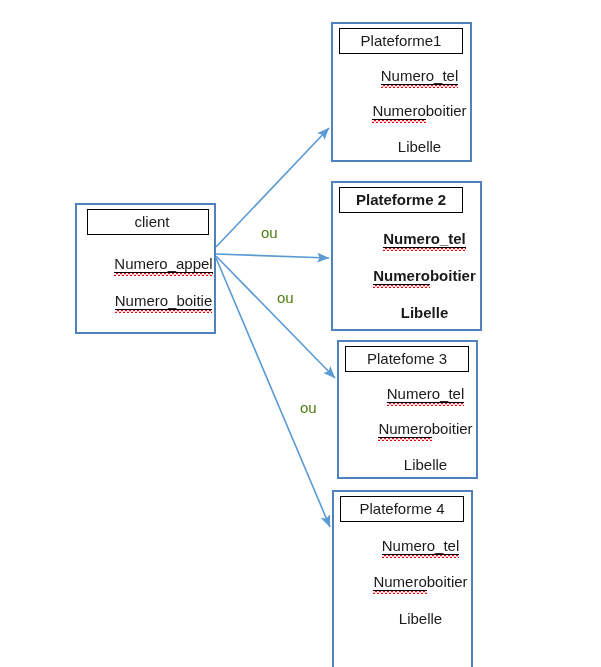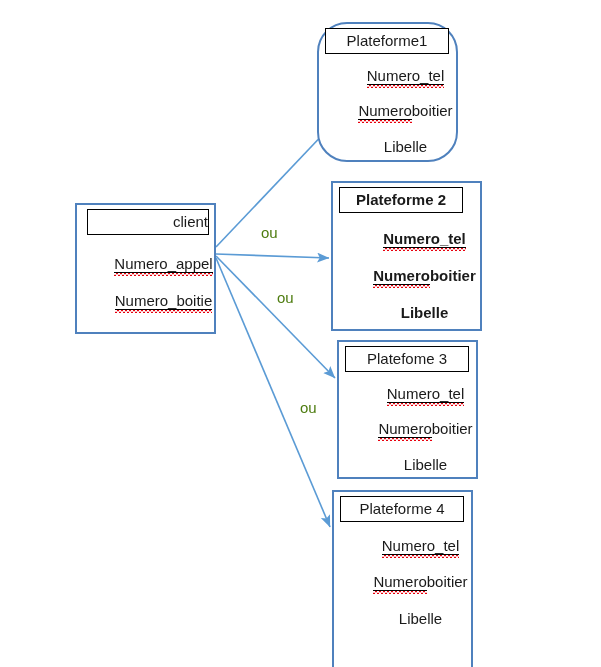--- a/index.html
+++ b/index.html
@@ -34,21 +34,21 @@
     background: #ffffff;
     height: 26px;
     line-height: 24px;
     font-size: 15px;
     color: #1a1a1a;
     text-align: center;
     white-space: nowrap;
     overflow: hidden;
   }
   .entity-title.left {
-    text-align: right;
+    text-align: center;
     padding-left: 8px;
   }
   .entity-body {
     position: absolute;
     left: 0;
     right: 0;
     box-sizing: border-box;
     margin-left: 36px;
   }
   .attr {
@@ -122,21 +122,21 @@
     <div class="entity-body" style="top:32px; bottom:0;">
       <div class="attr" style="top:18px;">
         <span class="u">Numero_appel</span><span class="plain"></span>
       </div>
       <div class="attr" style="top:55px;">
         <span class="u">Numero_boitie</span><span class="plain"></span>
       </div>
     </div>
   </div>
 
-  <div class="entity" style="left:317px; top:22px; width:141px; height:140px;border-radius:30px;">
+  <div class="entity" style="left:331px; top:22px; width:141px; height:140px;">
     <div class="entity-title" style="left:6px; top:4px; width:124px;">Plateforme1</div>
     <div class="entity-body" style="top:33px; bottom:0;">
       <div class="attr" style="top:10px;">
         <span class="u">Numero_tel</span><span class="plain"></span>
       </div>
       <div class="attr" style="top:45px;">
         <span class="u">Numero</span><span class="plain"> boitier</span>
       </div>
       <div class="attr" style="top:81px;">
         <span class="plain">Libelle</span>

